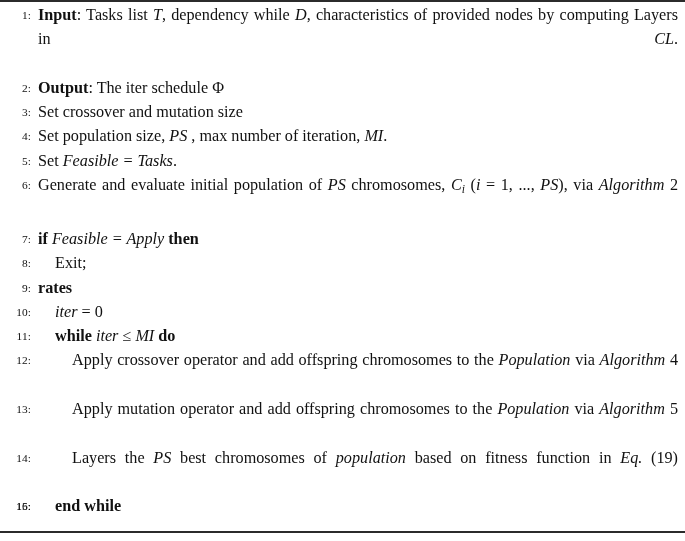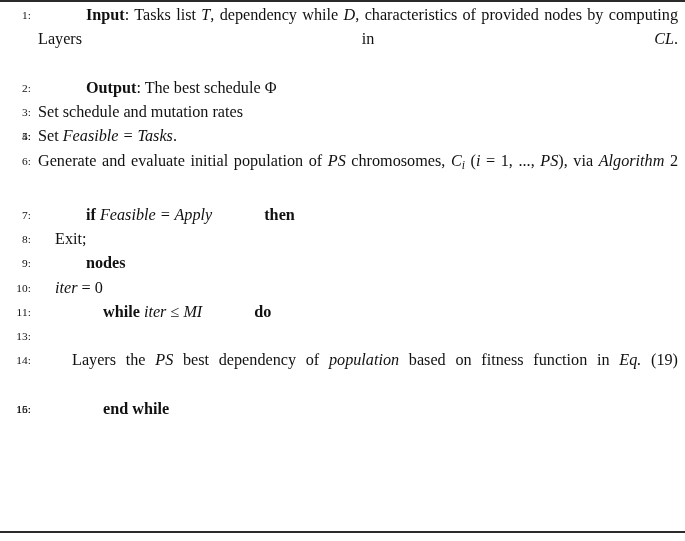--- a/index.html
+++ b/index.html
@@ -66,21 +66,21 @@
     letter-spacing: 0.1px;
     color: #111111;
     font-family: "Liberation Serif", "DejaVu Serif", serif;
   }
 
   
   .ind-0 .body::before { content: ""; display: inline-block; width: 0px; }
   .ind-1 .body::before { content: ""; display: inline-block; width: 17px; }
   .ind-2 .body::before { content: ""; display: inline-block; width: 34px; }
 
-  b, .kw { font-weight: bold; margin-left: 48px; }
+  b, .kw { font-weight: bold; }
   i, .it { font-style: italic; }
 
   .math { font-style: italic; font-family: "Liberation Serif", "DejaVu Serif", serif; }
   .sub { font-size: 0.72em; vertical-align: -0.28em; font-style: italic; }
 
   
   .just { text-align: justify; }
   .just::after {
     content: "";
     display: inline-block;
@@ -91,31 +91,32 @@
 </style>
 </head>
 <body>
 
 <div id="algorithm-block">
 
   <div class="rule rule-top"></div>
 
   <div id="steps">
       <div class="step ind-0 just"><span class="lineno">1:</span><span class="body"><b>Input</b><span>: Tasks list </span><i class="math">T</i><span>, dependency while </span><i class="math">D</i><span>, characteristics of provided nodes by computing Layers in </span><i class="math">CL</i><span>.</span></span></div>
-      <div class="step ind-0 nojust"><span class="lineno">2:</span><span class="body"><b>Output</b><span>: The best schedule Φ</span></span></div>
-      <div class="step ind-0 nojust"><span class="lineno">3:</span><span class="body"><span>Set schedule and mutation rates</span></span></div>
-      <div class="step ind-0 nojust"><span class="lineno">4:</span></div>
+      <div class="step ind-0 nojust"><span class="lineno">2:</span><span class="body"><b>Output</b><span>: The iter schedule Φ</span></span></div>
+      <div class="step ind-0 nojust"><span class="lineno">3:</span><span class="body"><span>Set crossover and mutation size</span></span></div>
+      <div class="step ind-0 nojust"><span class="lineno">4:</span><span class="body"><span>Set population size, </span><i class="math">PS</i><span> , max number of iteration, </span><i class="math">MI</i><span>.</span></span></div>
       <div class="step ind-0 nojust"><span class="lineno">5:</span><span class="body"><span>Set </span><i class="math">Feasible</i><i class="math"> = </i><i class="math">Tasks</i><span>.</span></span></div>
       <div class="step ind-0 just"><span class="lineno">6:</span><span class="body"><span>Generate and evaluate initial population of </span><i class="math">PS</i><span> chromosomes, </span><i class="math">C</i><span class="sub">i</span><span> (</span><i class="math">i</i><span> = </span><span>1, ..., </span><i class="math">PS</i><span>), via </span><i class="math">Algorithm</i><span> 2</span></span></div>
       <div class="step ind-0 nojust"><span class="lineno">7:</span><span class="body"><b>if</b><span> </span><i class="math">Feasible</i><i class="math"> = </i><i class="math">Apply</i><span> </span><b>then</b></span></div>
       <div class="step ind-1 nojust"><span class="lineno">8:</span><span class="body"><span>Exit;</span></span></div>
-      <div class="step ind-0 nojust"><span class="lineno">9:</span><span class="body"><b>nodes</b></span></div>
+      <div class="step ind-0 nojust"><span class="lineno">9:</span><span class="body"><b>rates</b></span></div>
       <div class="step ind-1 nojust"><span class="lineno">10:</span><span class="body"><i class="math">iter</i><span> = 0</span></span></div>
       <div class="step ind-1 nojust"><span class="lineno">11:</span><span class="body"><b>while</b><span> </span><i class="math">iter</i><span> ≤ </span><i class="math">MI</i><span> </span><b>do</b></span></div>
-      <div class="step ind-2 just"><span class="lineno">13:</span></div>
-      <div class="step ind-2 just"><span class="lineno">14:</span><span class="body"><span>Layers the </span><i class="math">PS</i><span> best dependency of </span><i class="math">population</i><span> based on fitness function in </span><i class="math">Eq.</i><span> (19)</span></span></div>
+      <div class="step ind-2 just"><span class="lineno">12:</span><span class="body"><span>Apply crossover operator and add offspring chromosomes to the </span><i class="math">Population</i><span> via </span><i class="math">Algorithm</i><span> 4</span></span></div>
+      <div class="step ind-2 just"><span class="lineno">13:</span><span class="body"><span>Apply mutation operator and add offspring chromosomes to the </span><i class="math">Population</i><span> via </span><i class="math">Algorithm</i><span> 5</span></span></div>
+      <div class="step ind-2 just"><span class="lineno">14:</span><span class="body"><span>Layers the </span><i class="math">PS</i><span> best chromosomes of </span><i class="math">population</i><span> based on fitness function in </span><i class="math">Eq.</i><span> (19)</span></span></div>
       <div class="step ind-2 nojust"><span class="lineno">15:</span></div>
       <div class="step ind-1 nojust"><span class="lineno">16:</span><span class="body"><b>end while</b></span></div>
     </div>
 
   <div class="rule rule-bottom"></div>
 
 </div>
 
 </body></html>

